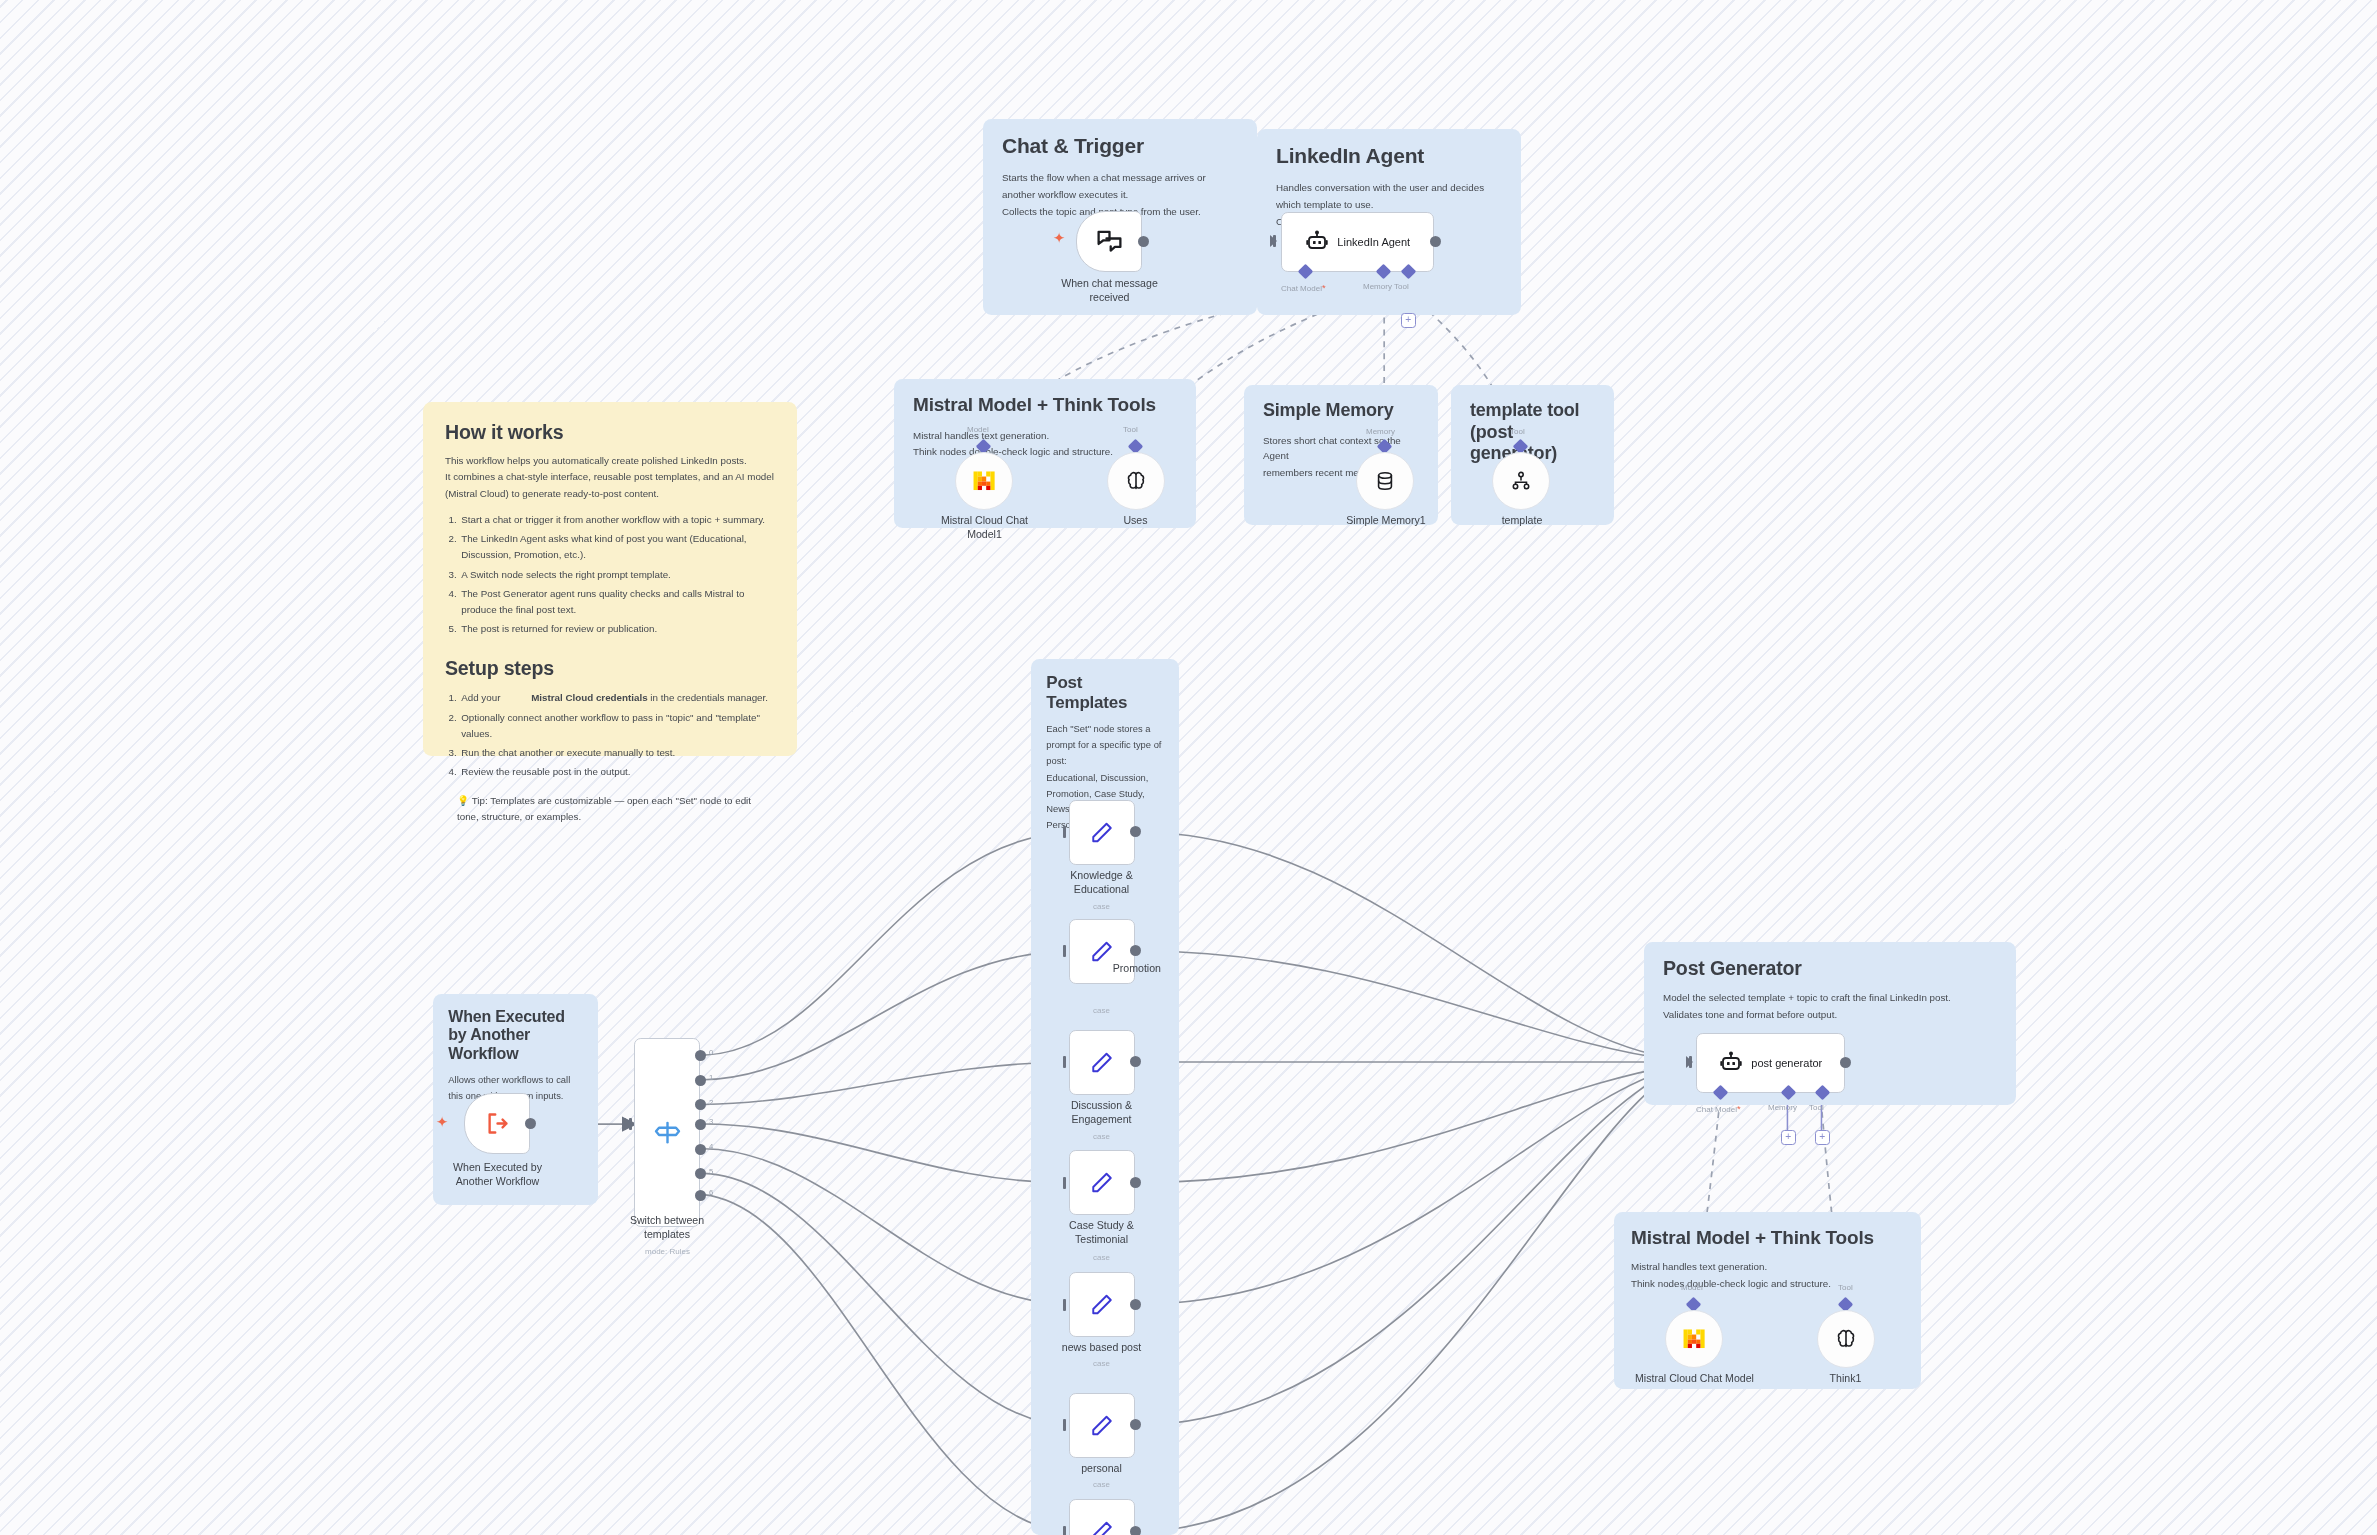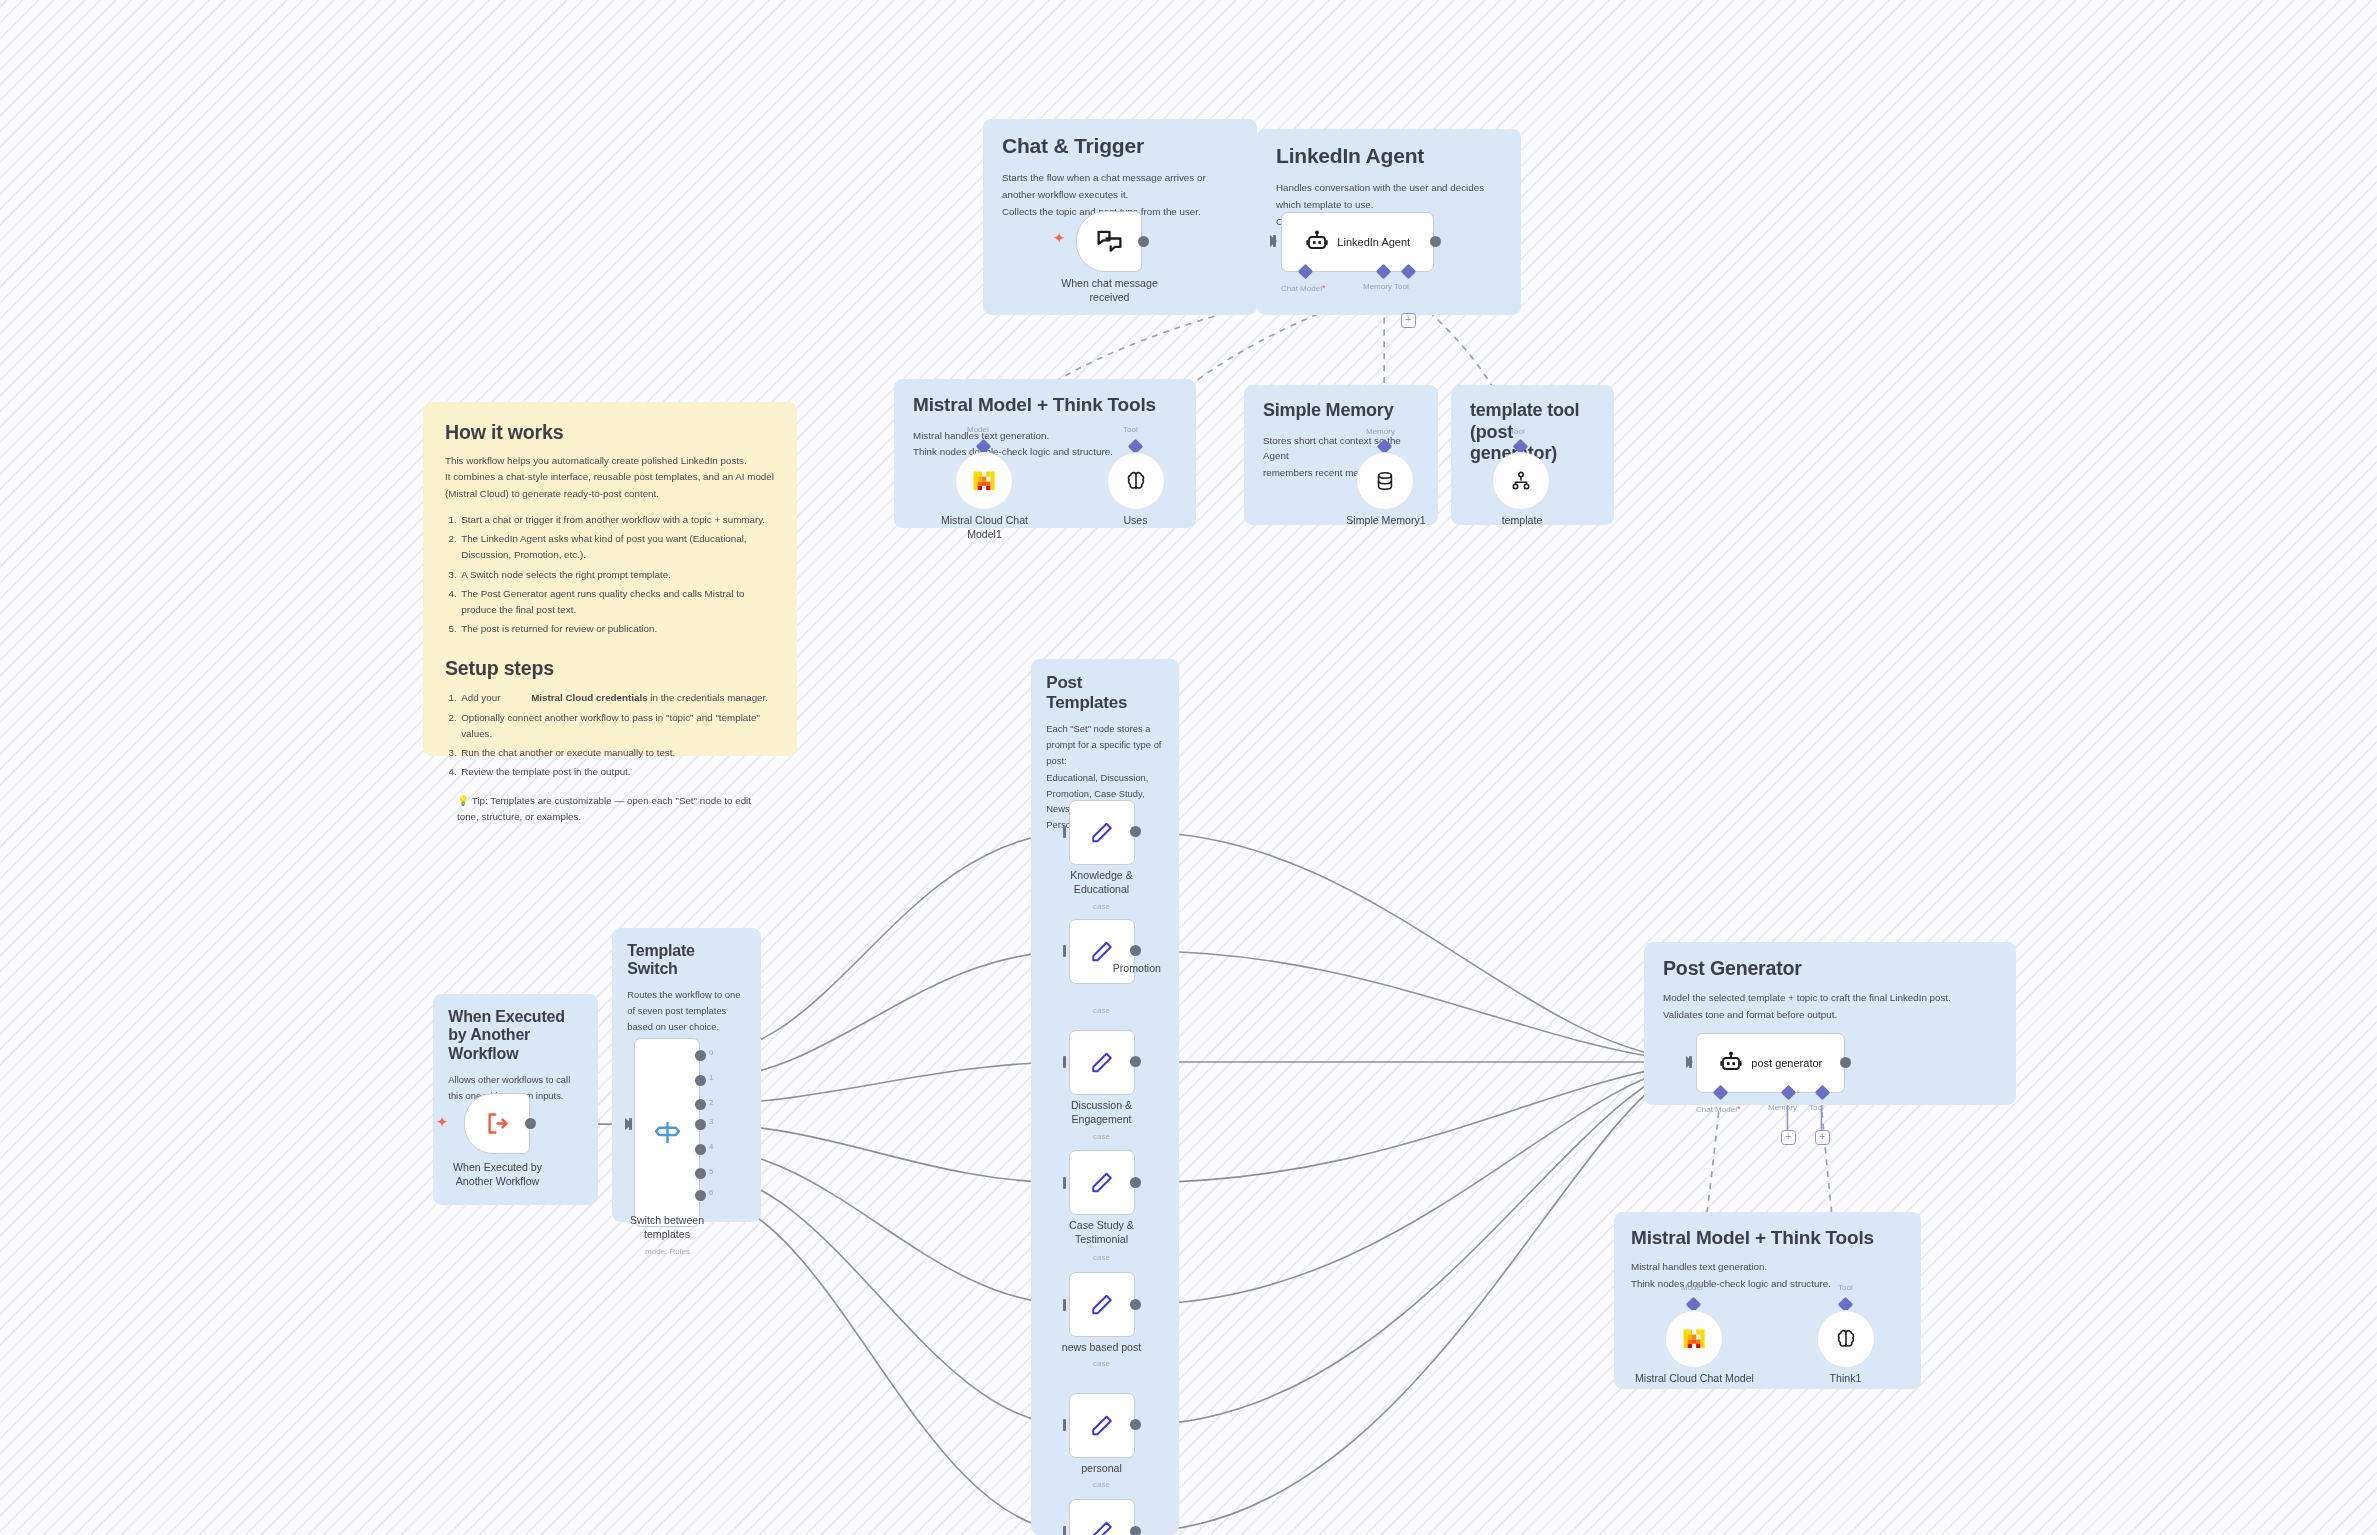--- a/index.html
+++ b/index.html
@@ -336,21 +336,21 @@
       <li>The LinkedIn Agent asks what kind of post you want (Educational, Discussion, Promotion, etc.).</li>
       <li>A Switch node selects the right prompt template.</li>
       <li>The Post Generator agent runs quality checks and calls Mistral to produce the final post text.</li>
       <li>The post is returned for review or publication.</li>
     </ol>
     <h2 class="sub" style="font-size:19.6px; margin-bottom:6.8px">Setup steps</h2>
     <ol>
       <li>Add your <span class="bold">Mistral Cloud credentials</span> in the credentials manager.</li>
       <li>Optionally connect another workflow to pass in "topic" and "template" values.</li>
       <li>Run the chat another or execute manually to test.</li>
-      <li>Review the template post in the output.</li>
+      <li>Review the reusable post in the output.</li>
     </ol>
     <div class="tiptext">💡 Tip: Templates are customizable — open each "Set" node to edit tone, structure, or examples.</div>
   </div>
 
   <div class="sticky blue" style="left:1015px; top:659px; width:148px; height:876px; padding:13.6px 15.3px;">
     <h2 style="font-size:17px; margin-bottom:8.5px">Post Templates</h2>
     <p style="font-size:9.4px">Each "Set" node stores a</p>
     <p style="font-size:9.4px">prompt for a specific type of</p>
     <p style="font-size:9.4px">post:</p>
     <p style="font-size:9.4px">Educational, Discussion,</p>
@@ -437,26 +437,20 @@
       <path d="M10 4H5v16h5"></path>
       <path d="M12 12h8M16.5 8.5L20 12l-3.5 3.5"></path>
     </svg>
   </div>
 
   <div class="dot" style="left:525px; top:1118px;"></div>
   <div class="node-label" style="left:436px; top:1161px; width:123px;">
     <span>When Executed by Another Workflow</span>
   </div>
 
-  <div class="sticky blue" style="left:596px; top:928px; width:149px; height:294px; padding:13.6px 15.3px;">
-    <h2 style="font-size:16px; margin-bottom:7.7px">Template Switch</h2>
-    <p style="font-size:9.4px">Routes the workflow to one</p>
-    <p style="font-size:9.4px">of seven post templates</p>
-    <p style="font-size:9.4px">based on user choice.</p>
-  </div>
   <div class="in-bar" style="left:629px; top:1118px;"></div>
   <div class="in-arrow" style="left:625px; top:1118px;"></div>
   <div class="node" style="left:634px; top:1038px; width:66px; height:189px;">
     <svg class="icon" width="29" height="29" viewBox="0 0 24 24" fill="none" stroke="#4b9ae4" stroke-width="2" stroke-linejoin="round" stroke-linecap="round">
       <path d="M12 4v16"></path>
       <path d="M12 8h7l2.5 3-2.5 3h-7"></path>
       <path d="M12 8H5L2.5 11 5 14h7"></path>
     </svg>
   </div>
   <div class="dot" style="left:695px; top:1050px;"></div>

